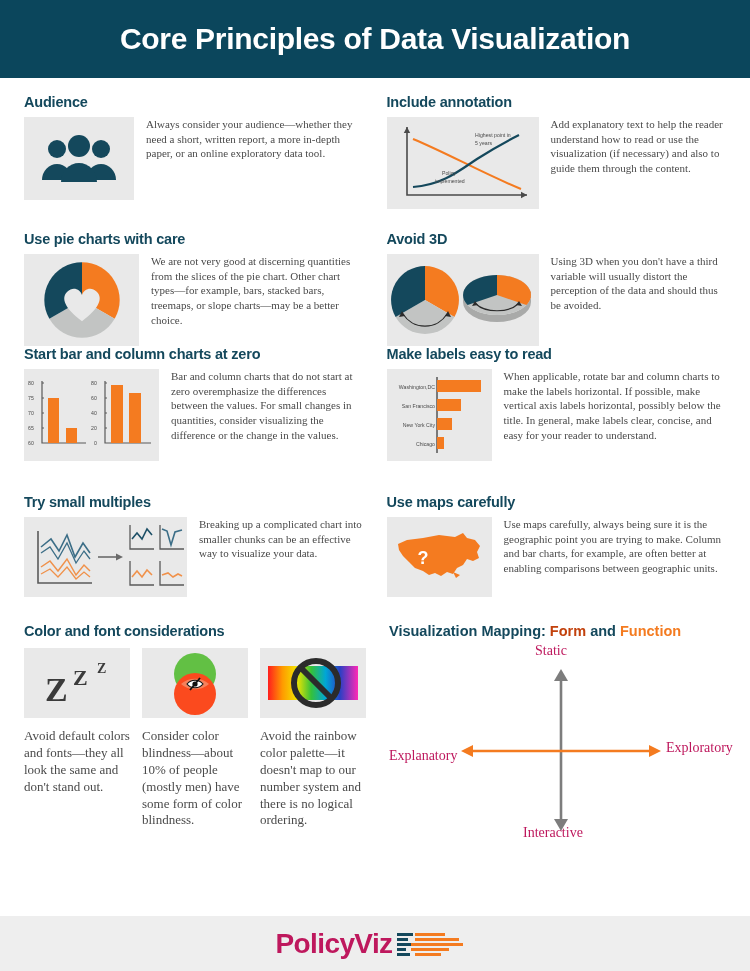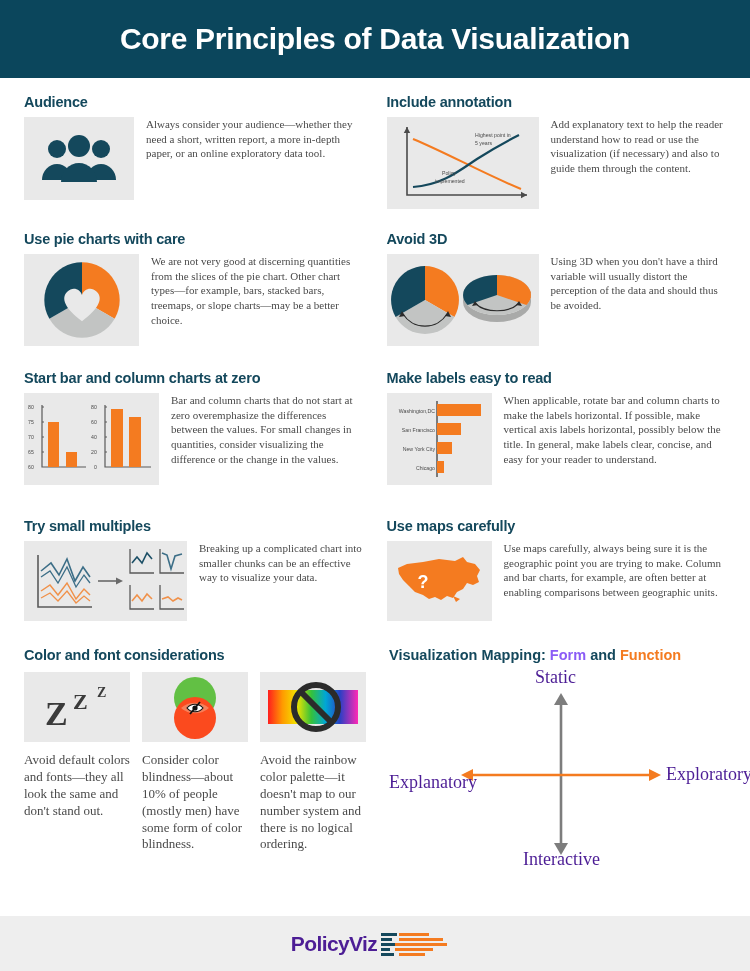--- a/index.html
+++ b/index.html
@@ -55,34 +55,34 @@
   .card { width: 106px; }
   .card-img { width: 106px; height: 70px; background: #e9e9e9;
               display:flex; align-items:center; justify-content:center; position:relative; overflow:hidden;}
   .card-cap {
     font-family: "Liberation Serif", serif;
     font-size: 13px; line-height: 1.3; color: #4a4a4a; margin-top: 10px;
   }
 
   
   .map-title { font-weight: bold; font-size: 14.5px; color:#14485c; margin-bottom:4px;}
-  .map-title .gray { color:#8b5cf6; }
+  .map-title .gray { color:#c2410c; }
   .map-title .orange { color:#f47b20; }
   .quad { position: relative; width: 343px; height: 200px; }
   .quad-label {
     position:absolute; font-family:"Liberation Serif", serif;
-    font-size: 18px; color:#4c1d95; white-space: nowrap;
+    font-size: 14px; color:#be185d; white-space: nowrap;
   }
 
   
   .footer {
     position:absolute; left:0; bottom:0; width:750px; height:55px;
     background:#eeeeee; display:flex; align-items:center; justify-content:center; gap:4px;
   }
-  .logo-text { font-size: 21px; font-weight: bold; color:#4c1d95; letter-spacing:-0.6px;}
+  .logo-text { font-size: 28px; font-weight: bold; color:#be185d; letter-spacing:-0.6px;}
 
   .muted-label { font-family:"Liberation Sans", sans-serif; font-size:5.2px; fill:#4a4a4a; }
 </style>
 </head>
 <body>
 
 <div class="page">
 
   <div class="header">
     <div class="header-title">Core Principles of Data Visualization</div>
@@ -179,21 +179,21 @@
                 <path d="M-22 3 l3 4 l-6 1 z" fill="#2b2b2b"></path>
                 <path d="M22 3 l-3 4 l6 1 z" fill="#2b2b2b"></path>
               </g>
             </svg>
           </div>
           <div class="para">Using 3D when you don't have a third variable will usually distort the perception of the data and should thus be avoided.</div>
         </div>
       </div>
     </div>
 
-    <div class="row" style="margin-top:24px">
+    <div class="row" style="">
 
       <div class="col">
         <div class="sec-title">Start bar and column charts at zero</div>
         <div class="sec-body">
           <div class="thumb blk-bar">
             <svg width="135" height="92" viewBox="0 0 135 92">
 
               <g>
                 <text class="muted-label" x="4" y="16" text-anchor="start">80</text>
                 <text class="muted-label" x="4" y="31" text-anchor="start">75</text>

